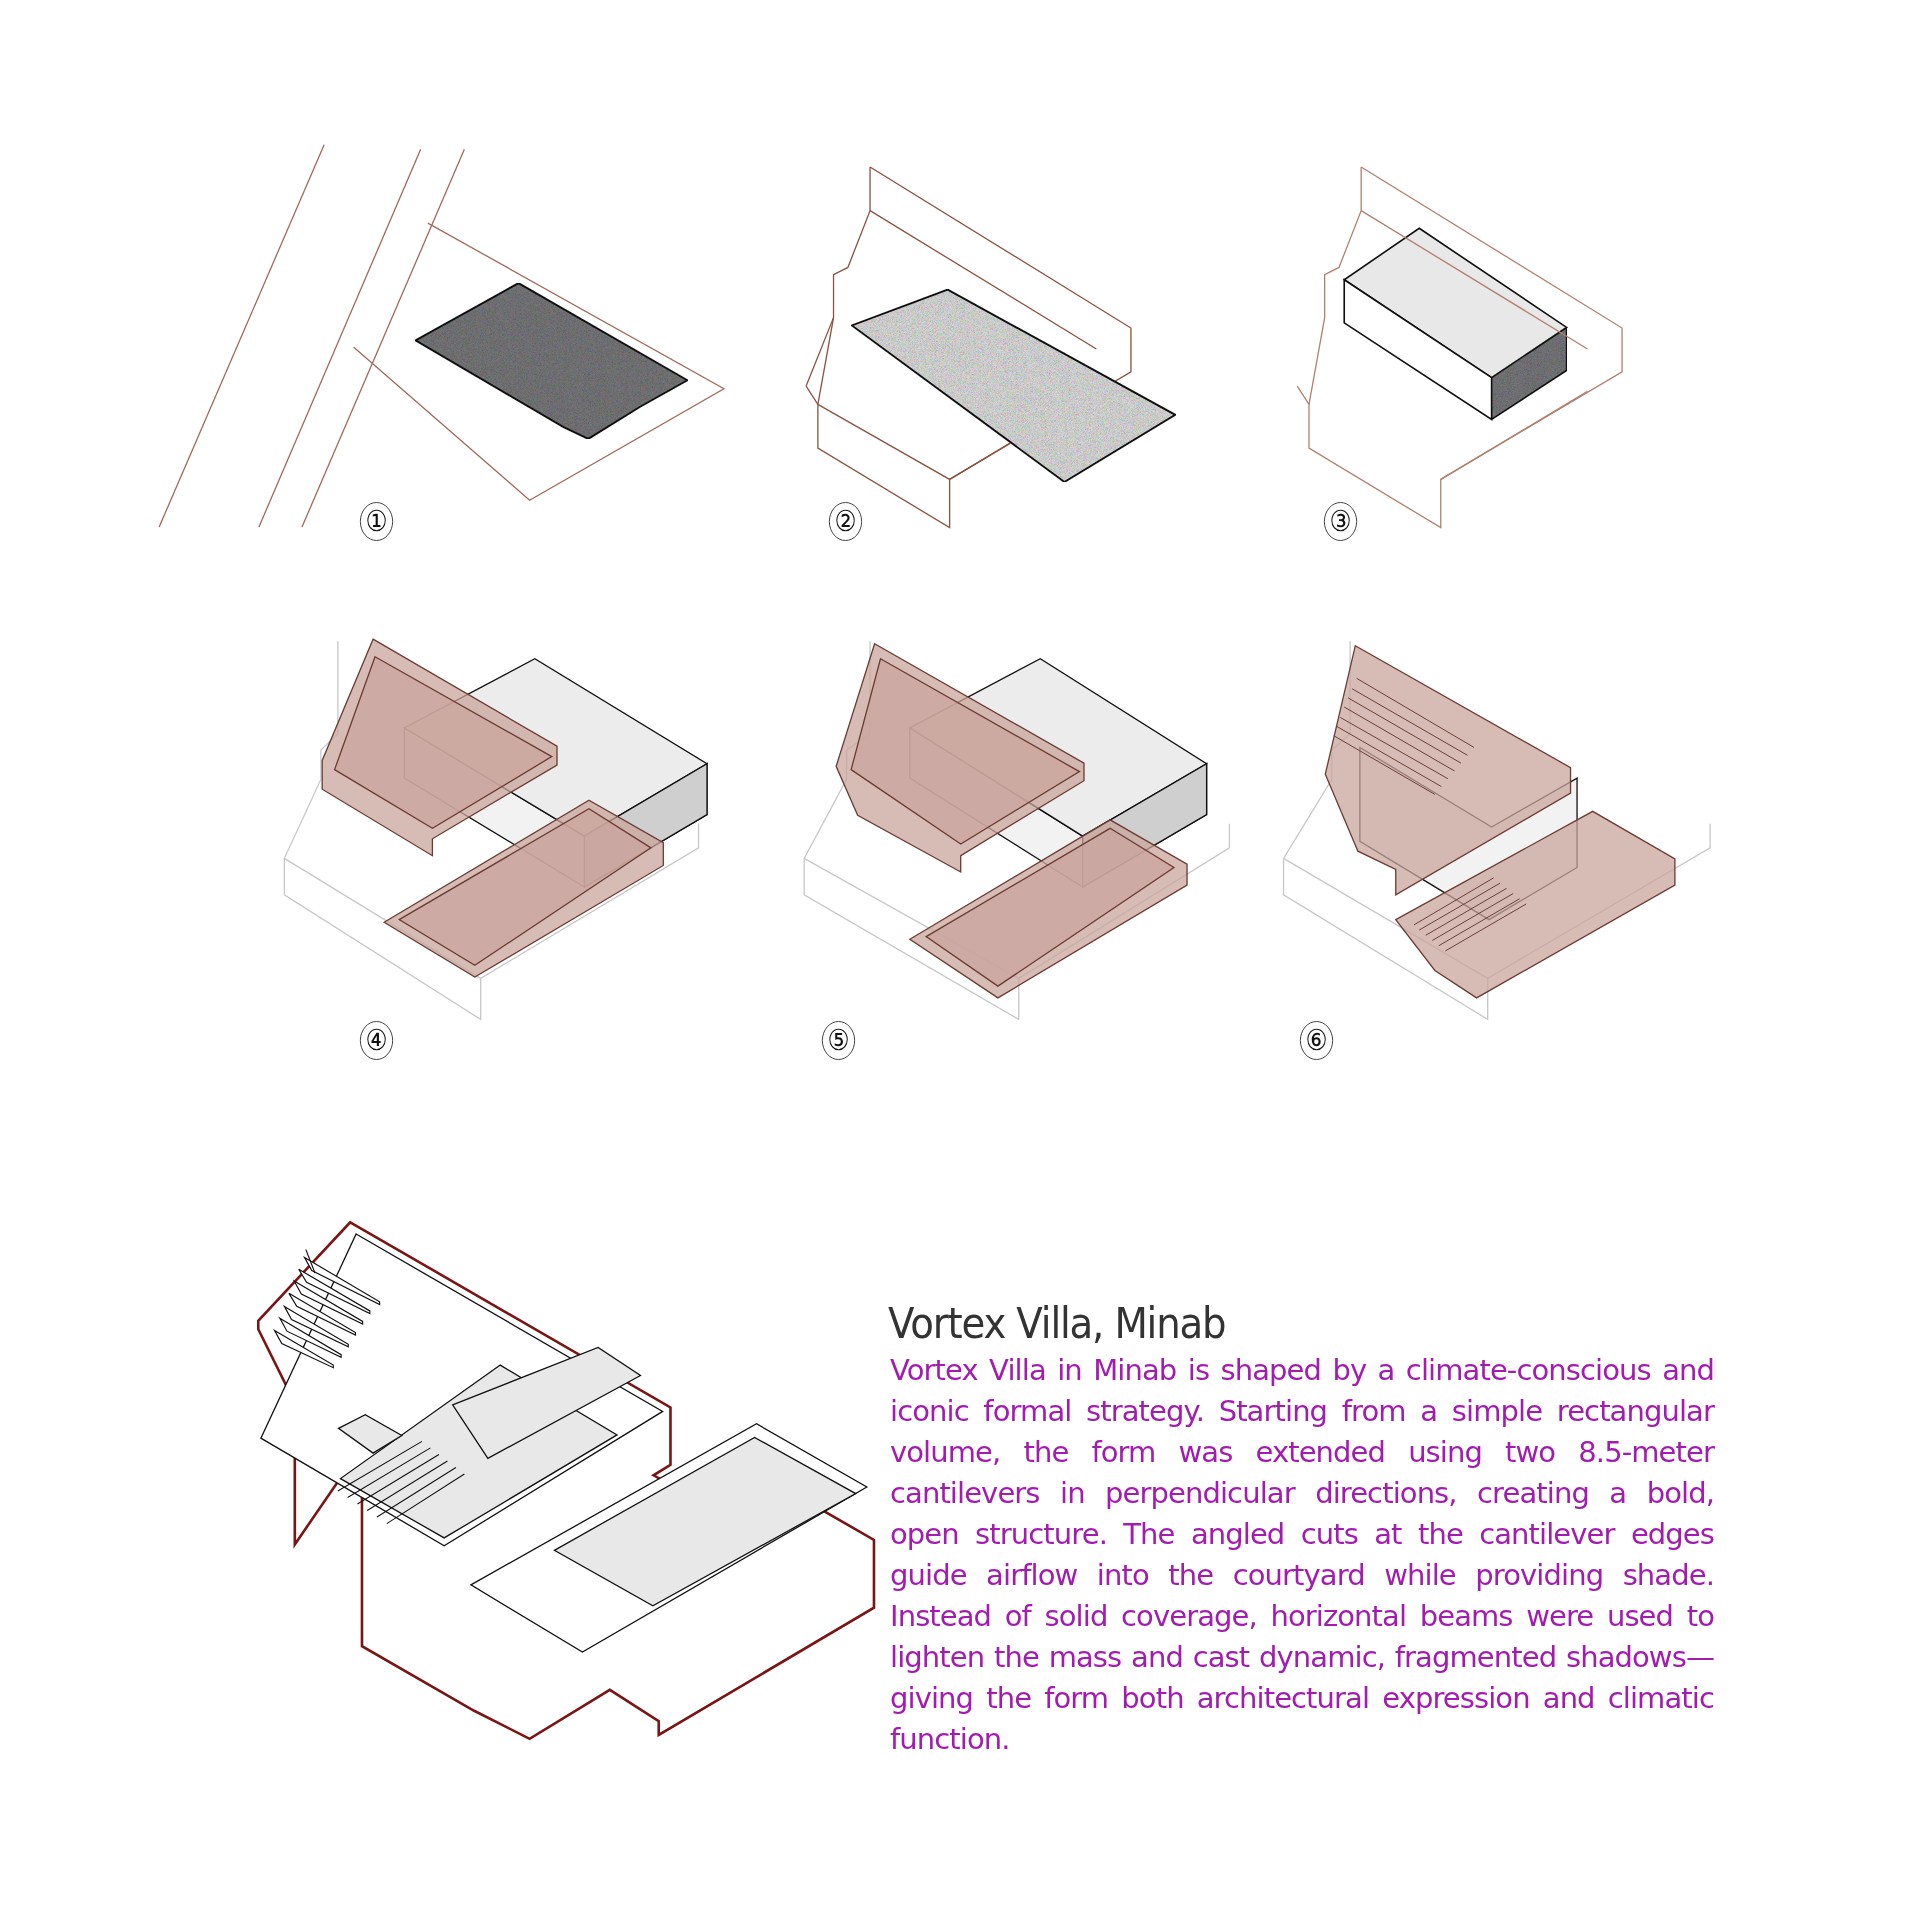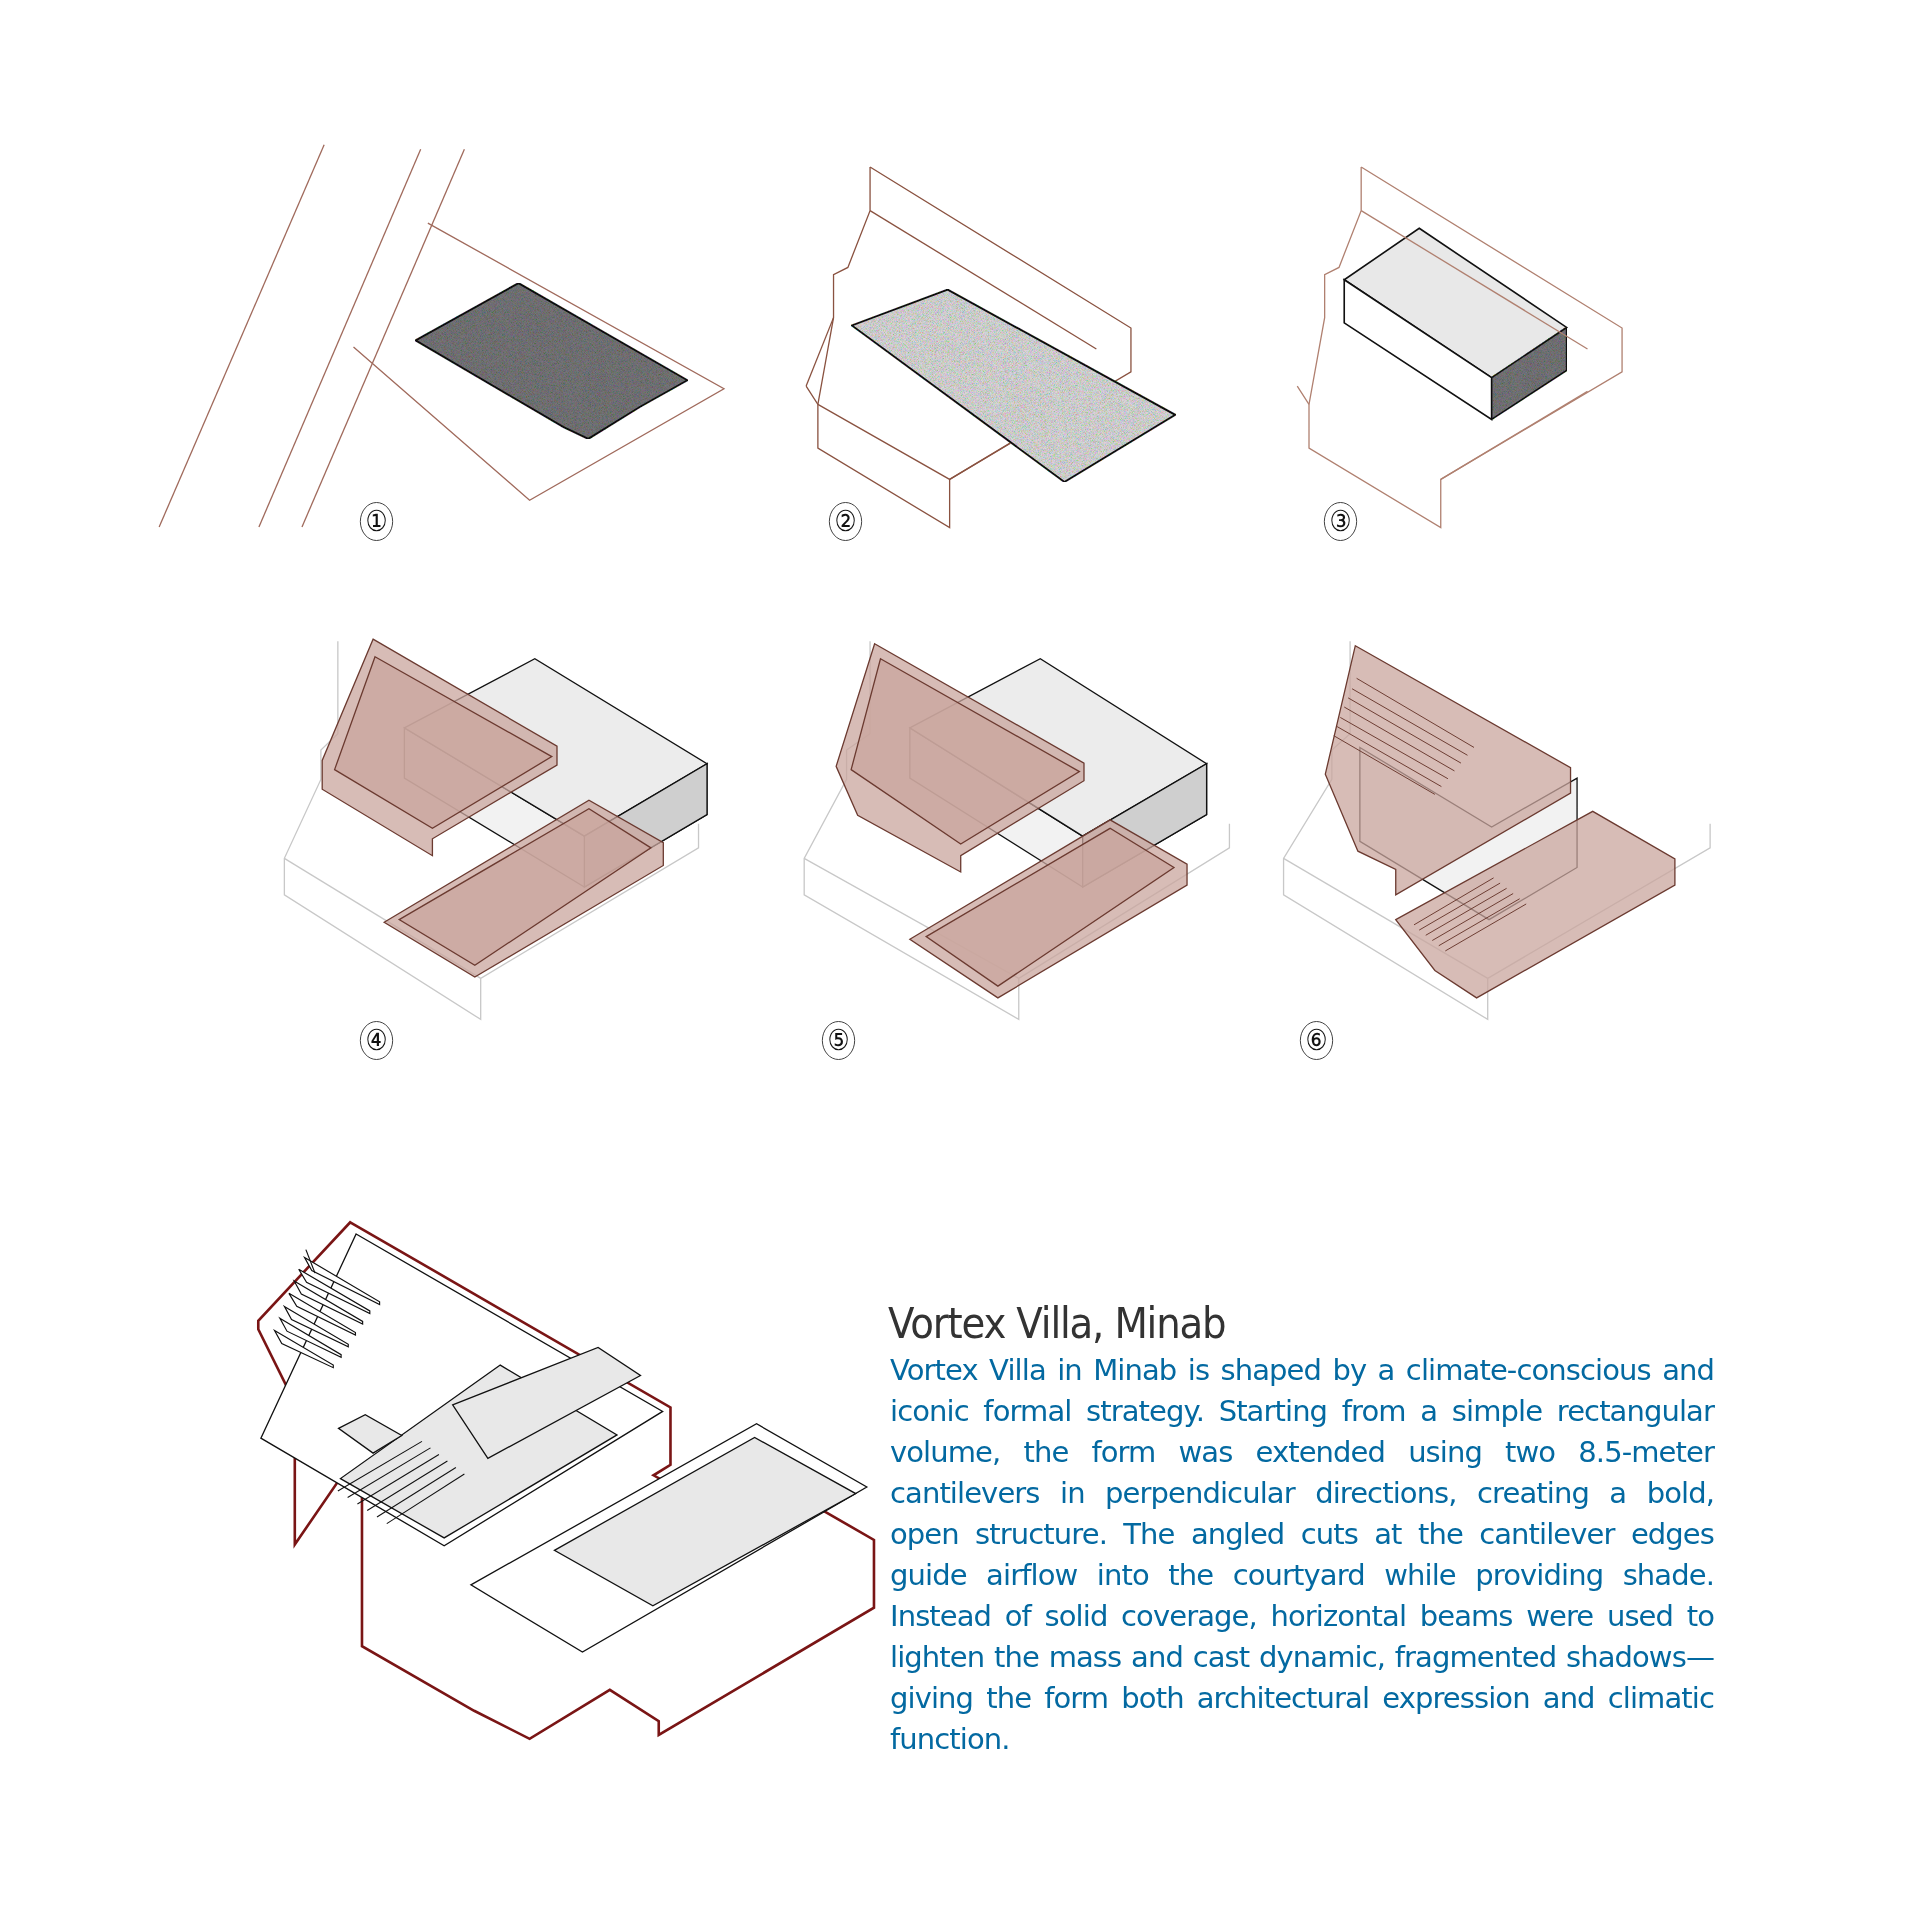--- a/index.html
+++ b/index.html
@@ -7,21 +7,21 @@
          font-family:"DejaVu Sans", "Liberation Sans", sans-serif; }
   .stage { position:absolute; left:0; top:0; width:1926px; height:1926px; }
   .step-label { position:absolute; width:39px; height:39px; border:1.6px solid #333;
     border-radius:50%; display:flex; align-items:center; justify-content:center;
     font-size:29px; color:#111; box-sizing:border-box; line-height:1;
     font-family:"DejaVu Sans", sans-serif; transform:scaleX(0.85); }
   .title { position:absolute; left:888px; top:1298px; font-size:43px; color:#333;
     font-family:"DejaVu Sans", sans-serif; letter-spacing:-1.3px; white-space:nowrap;
     transform:scaleX(0.9); transform-origin:left top; }
   .desc { position:absolute; left:890px; top:1350px; width:824px; font-size:29px;
-    line-height:41px; color:#0369a1; text-align:justify; text-align-last:left;
+    line-height:41px; color:#a21caf; text-align:justify; text-align-last:left;
     font-family:"DejaVu Sans", sans-serif; letter-spacing:-0.9px; }
 </style>
 </head>
 <body>
 
 <svg class="stage" viewBox="0 0 2953 2953" xmlns="http://www.w3.org/2000/svg">
   <defs>
     <filter id="grain" x="0" y="0" width="100%" height="100%">
       <feTurbulence type="fractalNoise" baseFrequency="1.6" numOctaves="1" seed="3" result="n"></feTurbulence>
       <feColorMatrix in="n" type="saturate" values="2.5" result="c"></feColorMatrix>

